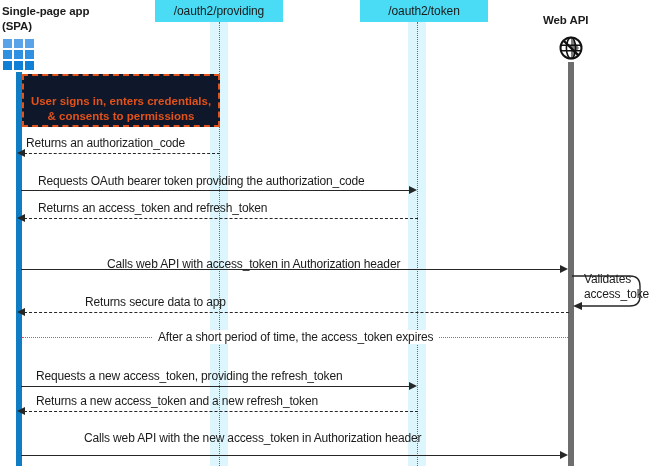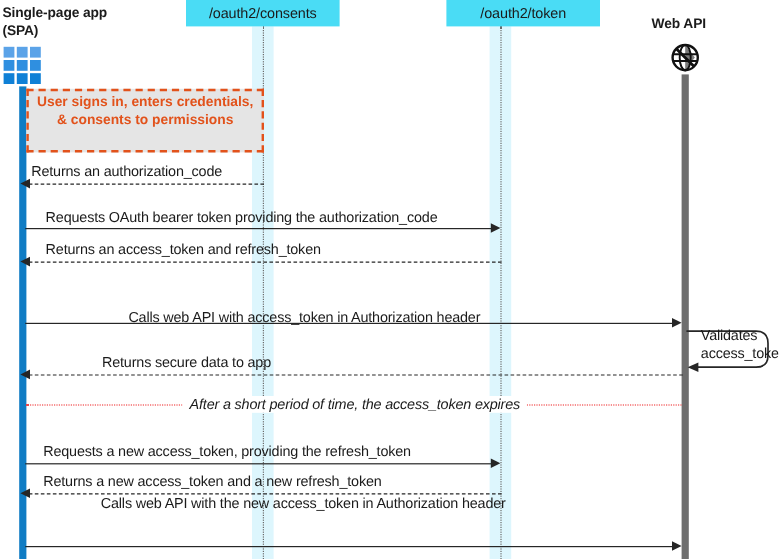--- a/index.html
+++ b/index.html
@@ -71,30 +71,30 @@
   .spa-icon i.r1 { background: #5ba3e8; }
   .spa-icon i.r2 { background: #2f8fe0; }
   .spa-icon i.r3 { background: #0f80d6; }
 
   
   .globe-icon { position: absolute; }
 
   
   .note-box {
     position: absolute;
-    background: #e5e5e5;
+    background: #0f172a;
     border: 2px dashed #e2521b;
     box-sizing: border-box;
     color: #e2521b;
     font-size: 11.5px;
     font-weight: bold;
     text-align: center;
     line-height: 14.5px;
     display: flex;
-    align-items: flex-start;
+    align-items: flex-end;
     justify-content: center;
     padding: 2px 4px;
   }
 
   
   .msg-label {
     position: absolute;
     font-size: 12px;
     color: #1b1b1b;
     white-space: nowrap;
@@ -176,23 +176,23 @@
       <i class="r1"></i>
       <i class="r1"></i>
     <i class="r2"></i>
       <i class="r2"></i>
       <i class="r2"></i>
     <i class="r3"></i>
       <i class="r3"></i>
       <i class="r3"></i>
   </div>
 
-  <div class="endpoint-box" style="left:155px; top:0px; width:128px;">/oauth2/consents</div>
-
-  <div class="endpoint-box" style="left:372px; top:0px; width:128px;">/oauth2/token</div>
+  <div class="endpoint-box" style="left:155px; top:0px; width:128px;">/oauth2/providing</div>
+
+  <div class="endpoint-box" style="left:360px; top:0px; width:128px;">/oauth2/token</div>
 
   <div class="actor-title" style="left:543px; top:13px; width:80px; text-align:left;">Web API</div>
 
   <div class="globe-icon" style="left:558px; top:35px;">
     <svg width="26" height="26" viewBox="0 0 26 26">
       <circle cx="13" cy="13" r="10.5" fill="none" stroke="#111111" stroke-width="2"></circle>
       <ellipse cx="13" cy="13" rx="4.6" ry="10.5" fill="none" stroke="#111111" stroke-width="1.6"></ellipse>
       <path d="M3.2 10.2 H22.8 M3.2 15.8 H22.8" stroke="#111111" stroke-width="1.6" fill="none"></path>
       <path d="M6 6 L20.2 20.2" stroke="#111111" stroke-width="2.4" fill="none"></path>
       <path d="M13 2.5 L21 13 L13 23.5 Z" fill="#111111" opacity="0.55"></path>
@@ -228,27 +228,27 @@
   <div class="self-msg-label" style="left:584px; top:272px;">
     <span>Validates</span><br>
     <span>access_token</span>
   </div>
 
   <div class="msg-label" style="left:85px; top:295px;">Returns secure data to app</div>
   <div class="msg-line dashed" style="left:24px; top:312px; width:545px;"></div>
   <div class="arrowhead left" style="left:17px; top:308px;"></div>
 
   <div class="divider-line" style="left:22px; top:337px; width:546px;"></div>
-  <div class="divider-label" style="left:152px; top:330px;font-style:italic;">After a short period of time, the access_token expires</div>
+  <div class="divider-label" style="left:152px; top:330px;">After a short period of time, the access_token expires</div>
 
   <div class="msg-label" style="left:36px; top:369px;">Requests a new access_token, providing the refresh_token</div>
   <div class="msg-line" style="left:21px; top:386px; width:390px;"></div>
   <div class="arrowhead right" style="left:409px; top:382px;"></div>
 
   <div class="msg-label" style="left:36px; top:394px;">Returns a new access_token and a new refresh_token</div>
   <div class="msg-line dashed" style="left:24px; top:411px; width:394px;"></div>
   <div class="arrowhead left" style="left:17px; top:407px;"></div>
 
-  <div class="msg-label" style="left:84px; top:412px;">Calls web API with the new access_token in Authorization header</div>
+  <div class="msg-label" style="left:84px; top:431px;">Calls web API with the new access_token in Authorization header</div>
   <div class="msg-line" style="left:21px; top:455px; width:541px;"></div>
   <div class="arrowhead right" style="left:560px; top:451px;"></div>
 
 </div>
 
 </body></html>

